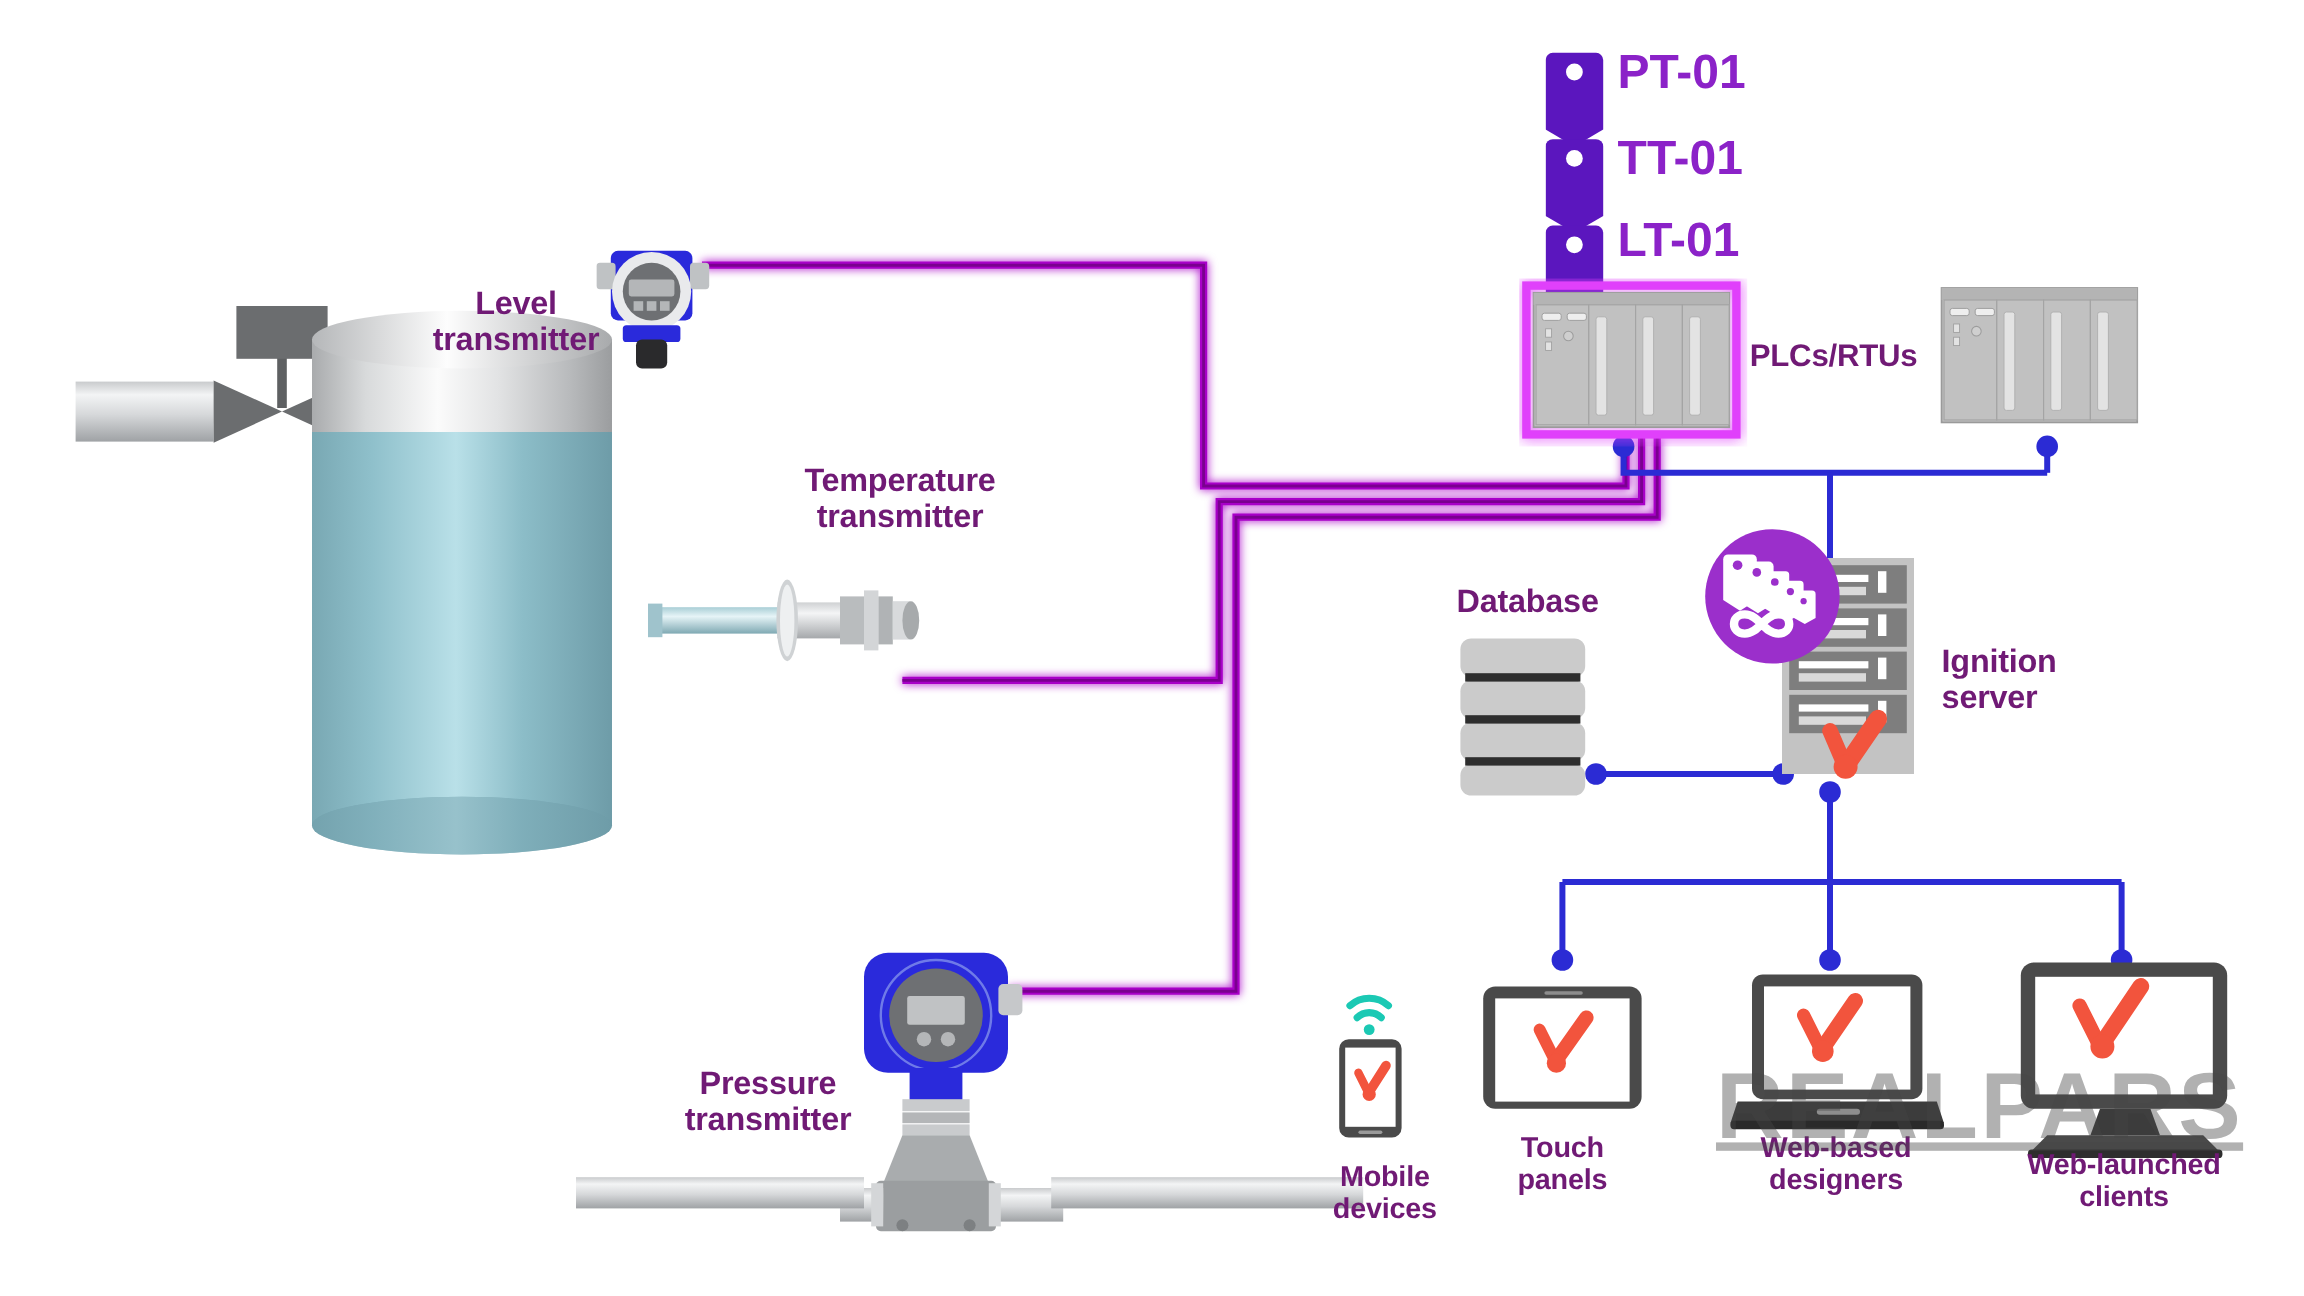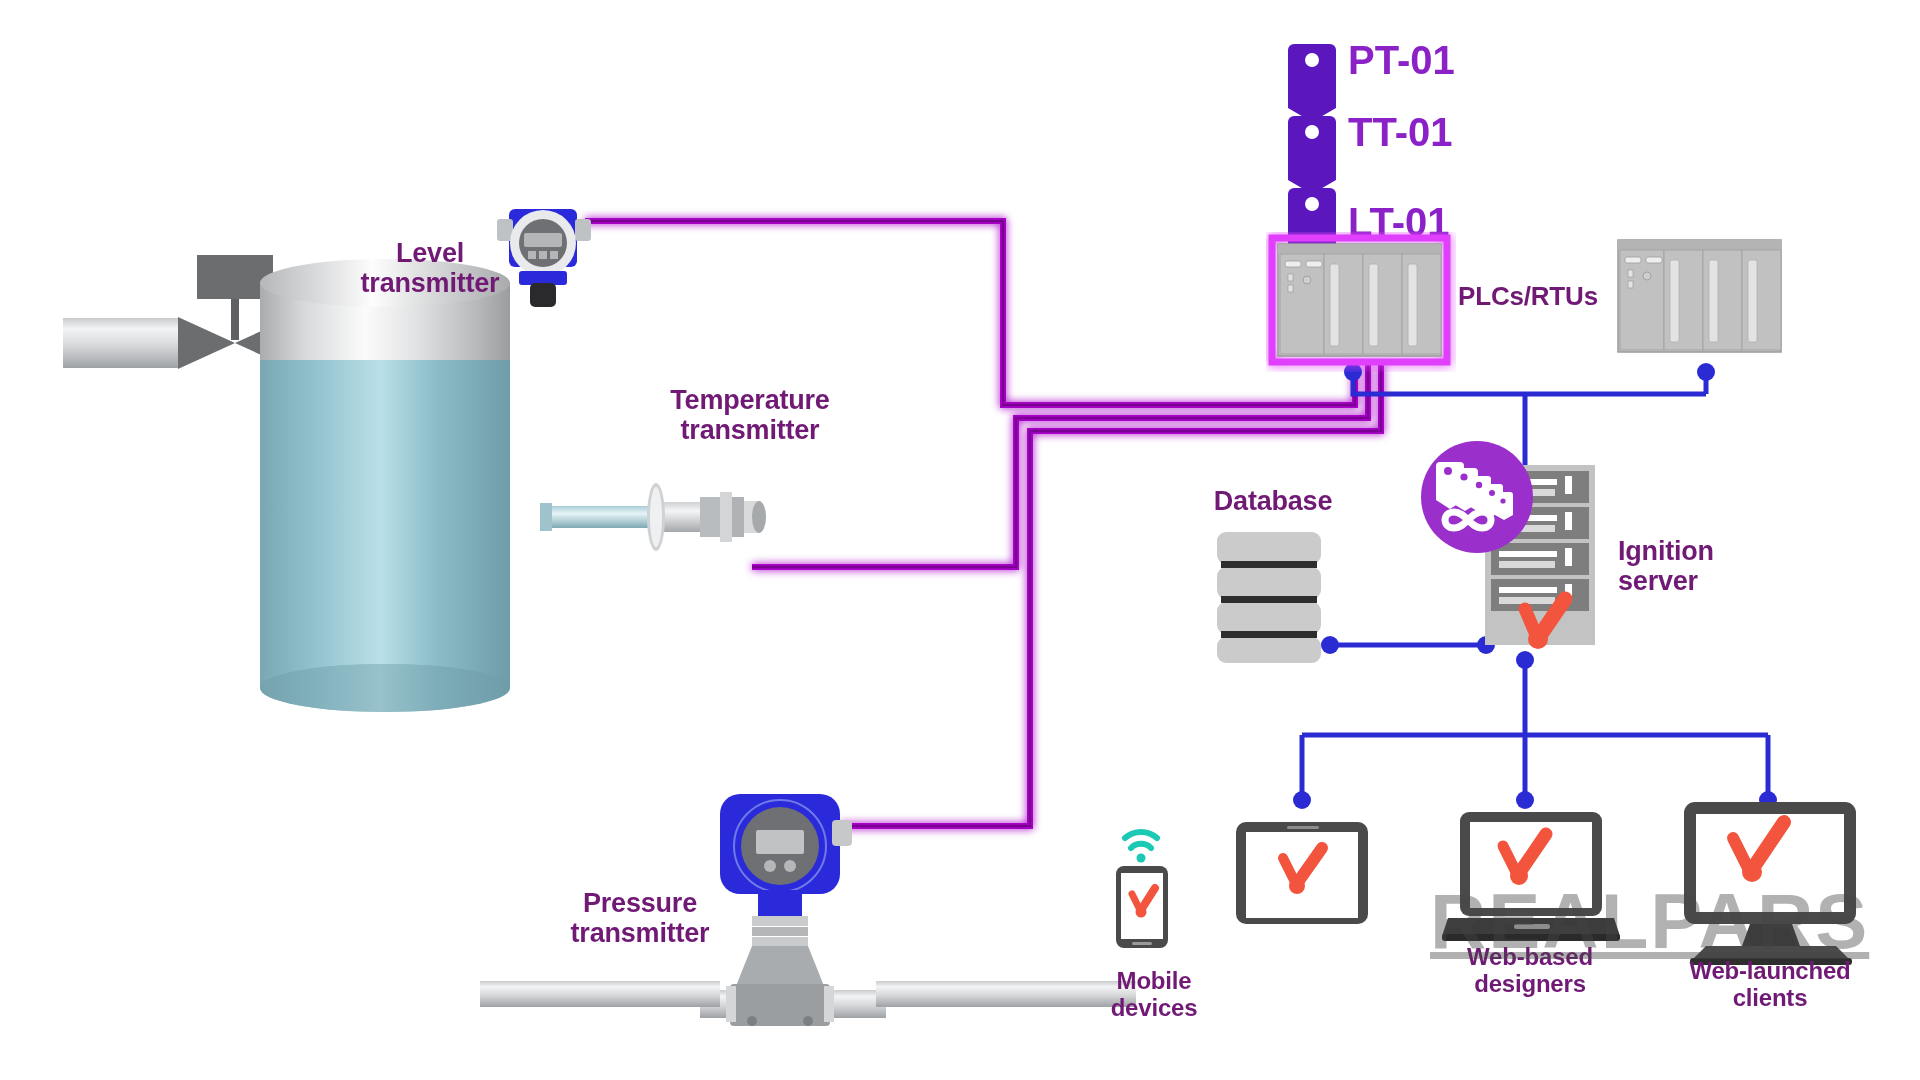--- a/index.html
+++ b/index.html
@@ -200,21 +200,21 @@
     </g>
     <g fill="#ffffff">
       <circle cx="24" cy="22" r="7"></circle>
       <circle cx="24" cy="94" r="7"></circle>
       <circle cx="24" cy="166" r="7"></circle>
     </g>
   </svg>
 
   <div class="tag-txt" style="left:1348px;top:38px;">PT-01</div>
   <div class="tag-txt" style="left:1348px;top:110px;">TT-01</div>
-  <div class="tag-txt" style="left:1348px;top:200px;">LT-01</div>
+  <div class="tag-txt" style="left:1348px;top:178px;">LT-01</div>
 
   <svg class="abs" style="left:1266px;top:232px;" width="190" height="140">
     <defs>
       <filter id="glowPLC" x="-40%" y="-40%" width="190%" height="190%">
         <feGaussianBlur stdDeviation="6" result="b"></feGaussianBlur>
         <feMerge>
             <feMergeNode in="b"></feMergeNode>
             <feMergeNode in="SourceGraphic"></feMergeNode>
           </feMerge>
       </filter>
@@ -363,20 +363,24 @@
   <svg class="abs" style="left:1232px;top:818px;" width="140" height="120">
     <rect x="4" y="4" width="132" height="102" rx="10" fill="#4A4A4A"></rect>
     <rect x="14" y="14" width="112" height="86" fill="#FFFFFF"></rect>
     <rect x="55" y="8" width="32" height="3" rx="1.5" fill="#8d8d8d"></rect>
     <g transform="translate(48,34)">
       <path d="M3,6 L15,30" stroke="#F2543D" stroke-width="10" stroke-linecap="round"></path>
       <path d="M42,-4 L18,30" stroke="#F2543D" stroke-width="12" stroke-linecap="round"></path>
       <circle cx="17" cy="34" r="8" fill="#F2543D"></circle>
     </g>
   </svg>
+  <div class="lbl" style="left:1222px;top:944px;width:160px;font-size:24px;">
+    <div>Touch</div>
+    <div>panels</div>
+  </div>
 
   <svg class="abs" style="left:1440px;top:810px;" width="180" height="150">
     <rect x="20" y="2" width="142" height="104" rx="9" fill="#4A4A4A"></rect>
     <rect x="30" y="12" width="122" height="86" fill="#FFFFFF"></rect>
     <g transform="translate(60,28)">
       <path d="M3,8 L16,34" stroke="#F2543D" stroke-width="11" stroke-linecap="round"></path>
       <path d="M46,-4 L20,34" stroke="#F2543D" stroke-width="13" stroke-linecap="round"></path>
       <circle cx="19" cy="38" r="9" fill="#F2543D"></circle>
     </g>
     <polygon points="8,108 174,108 180,126 2,126" fill="#3C3C3C"></polygon>

